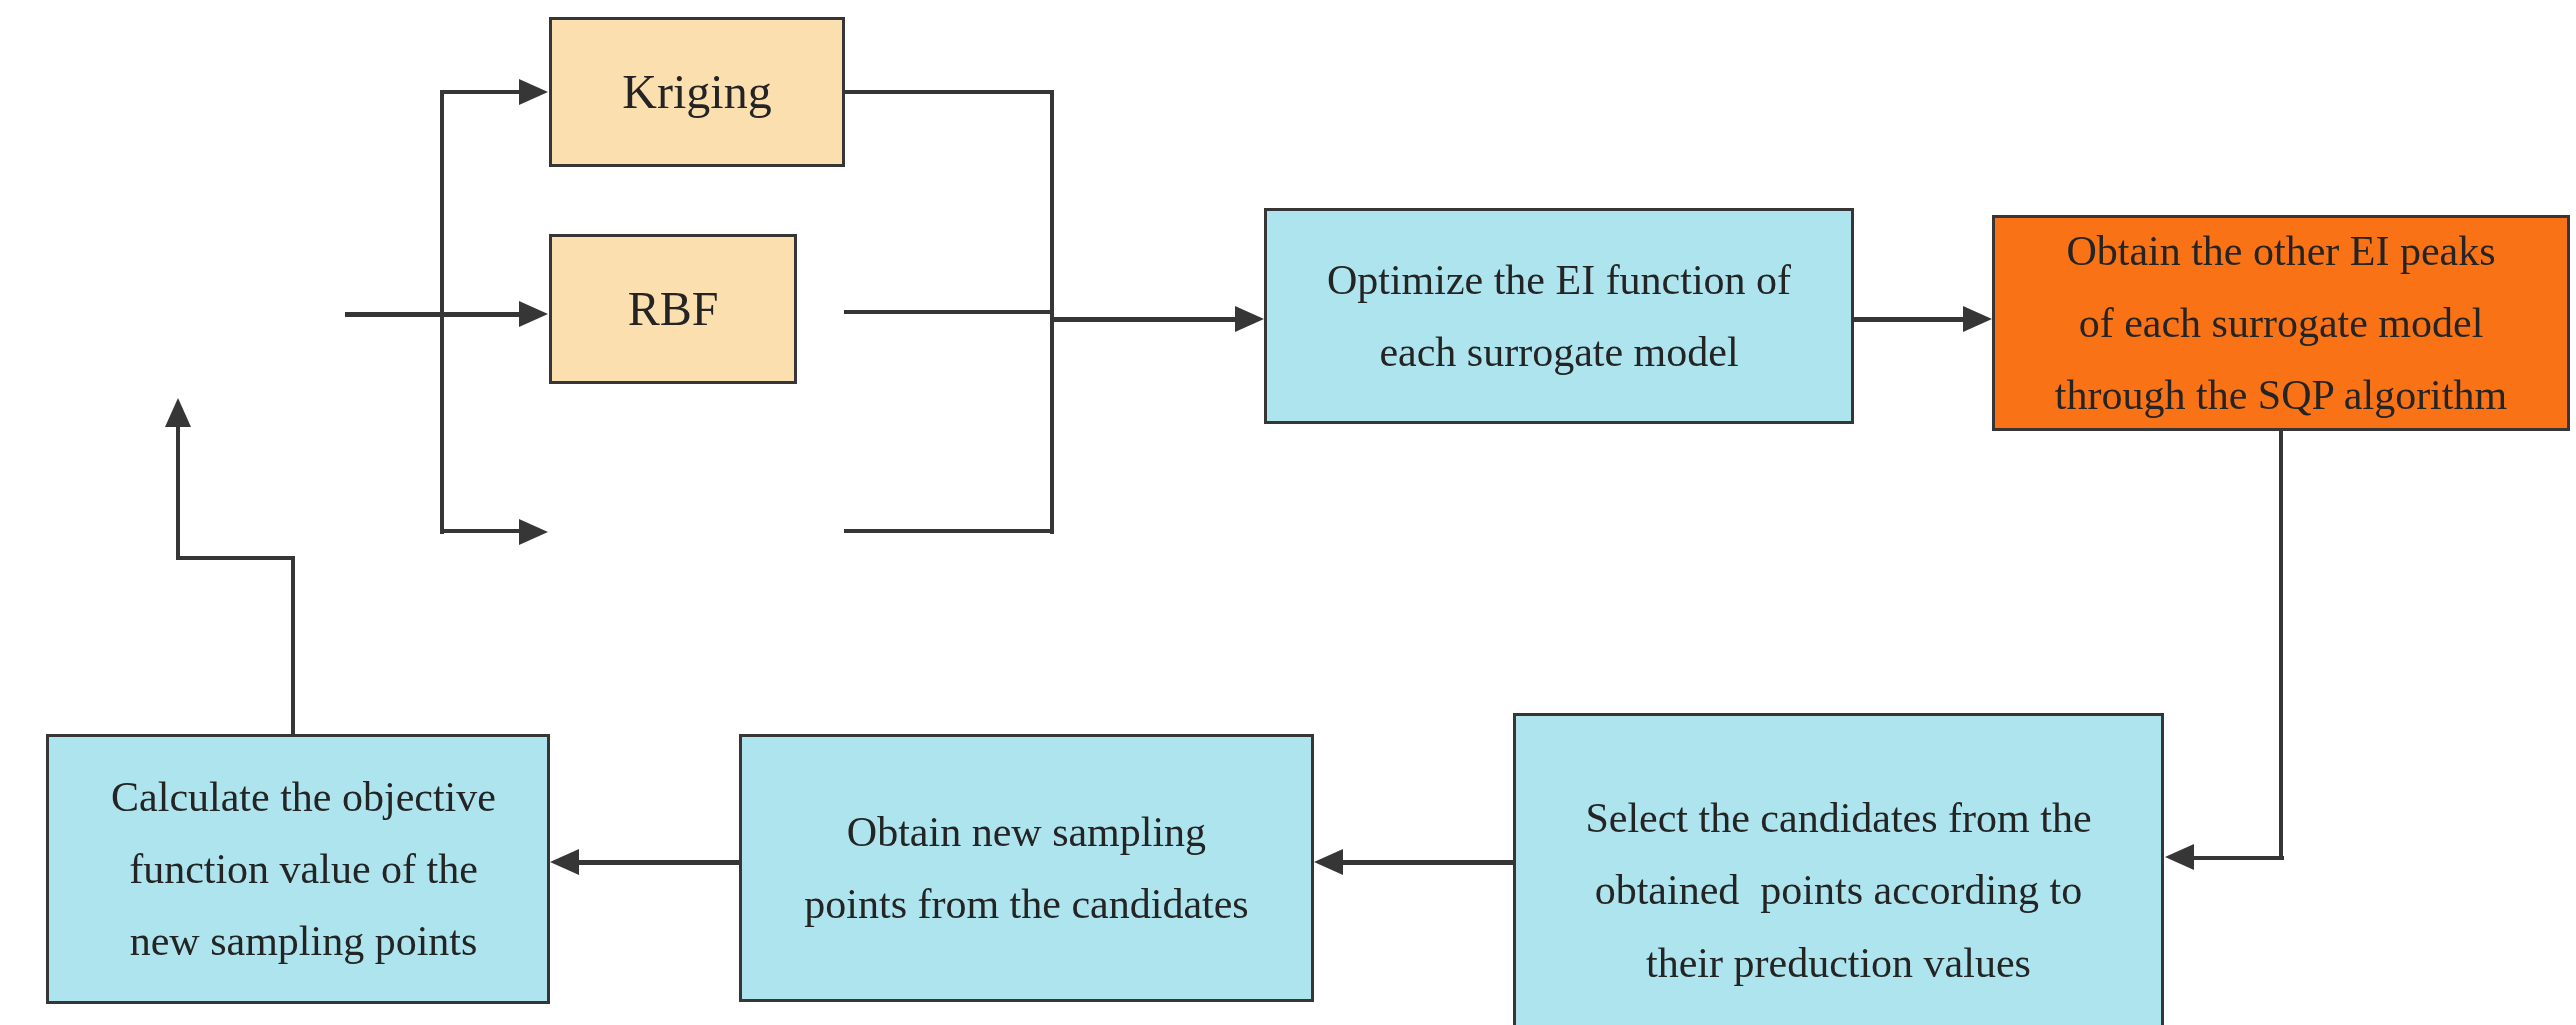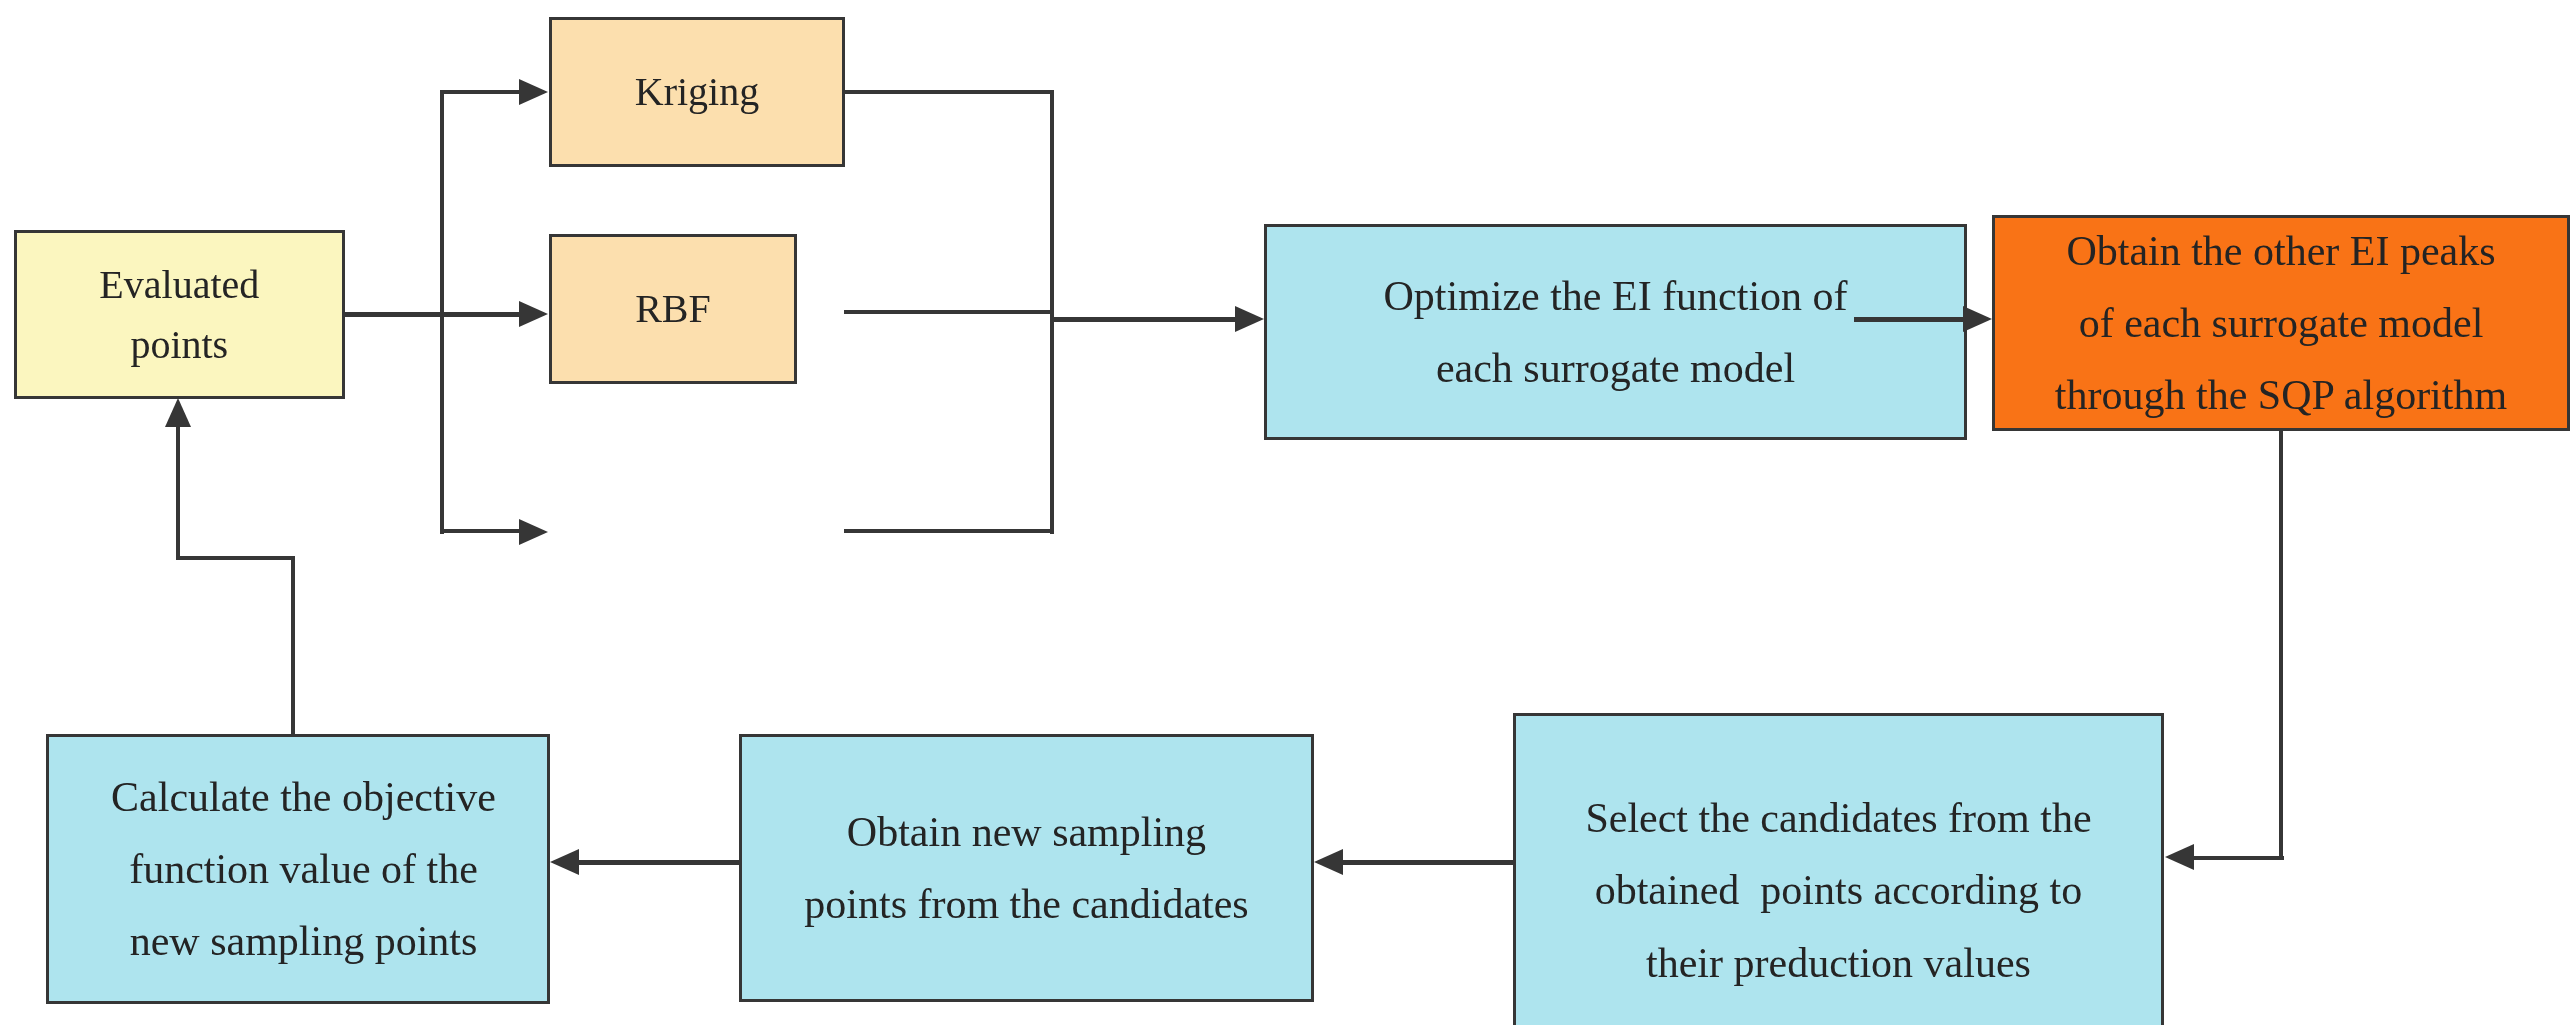--- a/index.html
+++ b/index.html
@@ -15,28 +15,28 @@
     box-sizing:border-box;
     border:3.8px solid #363636;
     display:flex;align-items:center;justify-content:center;
     text-align:center;
     color:#242424;
   }
   .node .lbl{
     white-space:pre-wrap;
     display:block;
   }
-  .small{font-size:40px;line-height:1.5;}
+  .small{font-size:48px;line-height:1.5;}
   .big{font-size:42px;line-height:1.72;}
   
   #n-evaluated{left:13.8px;top:230px;width:331px;height:169px;}
   #n-kriging{left:549px;top:17px;width:296px;height:150px;}
   #n-rbf{left:549px;top:234px;width:248px;height:150px;}
   #n-qrs{left:549px;top:457px;width:296px;height:150px;}
-  #n-optimize{left:1264px;top:224px;width:703px;height:216px;}
+  #n-optimize{left:1264px;top:208px;width:590px;height:216px;}
   #n-peaks{left:1992px;top:215px;width:578px;height:216px;}
   #n-select{left:1513px;top:713px;width:651px;height:355px;}
   #n-newpoints{left:739px;top:734px;width:575px;height:268px;}
   #n-calculate{left:46px;top:734px;width:504px;height:270px;padding-left:11px;}
 
   
   .shaft{position:absolute;background:#363636;}
   .head{position:absolute;width:0;height:0;}
   .head.r{border-top:13px solid transparent;border-bottom:13px solid transparent;border-left:29px solid #363636;}
   .head.l{border-top:13px solid transparent;border-bottom:13px solid transparent;border-right:29px solid #363636;}
@@ -74,24 +74,20 @@
   #c-calc-up{left:291px;top:558px;width:3.8px;height:176px;}
   #c-jog{left:176px;top:556px;width:119px;height:3.8px;}
   #c-into-eval{left:176px;top:424px;width:3.8px;height:136px;}
   #a-evaluated{left:165px;top:398px;}
 </style>
 </head>
 <body>
 
 <div class="canvas">
 
-  <div class="node small" id="n-evaluated" style="background: rgb(251, 246, 191);">
-    <span class="lbl">Evaluated
-points</span>
-  </div>
   <div class="node small" id="n-kriging" style="background: rgb(252, 223, 174);">
     <span class="lbl">Kriging</span>
   </div>
   <div class="node small" id="n-rbf" style="background: rgb(252, 223, 174);">
     <span class="lbl">RBF</span>
   </div>
   <div class="node big" id="n-optimize" style="background: rgb(174, 228, 238);">
     <span class="lbl">Optimize the EI function of
 each surrogate model</span>
   </div>

